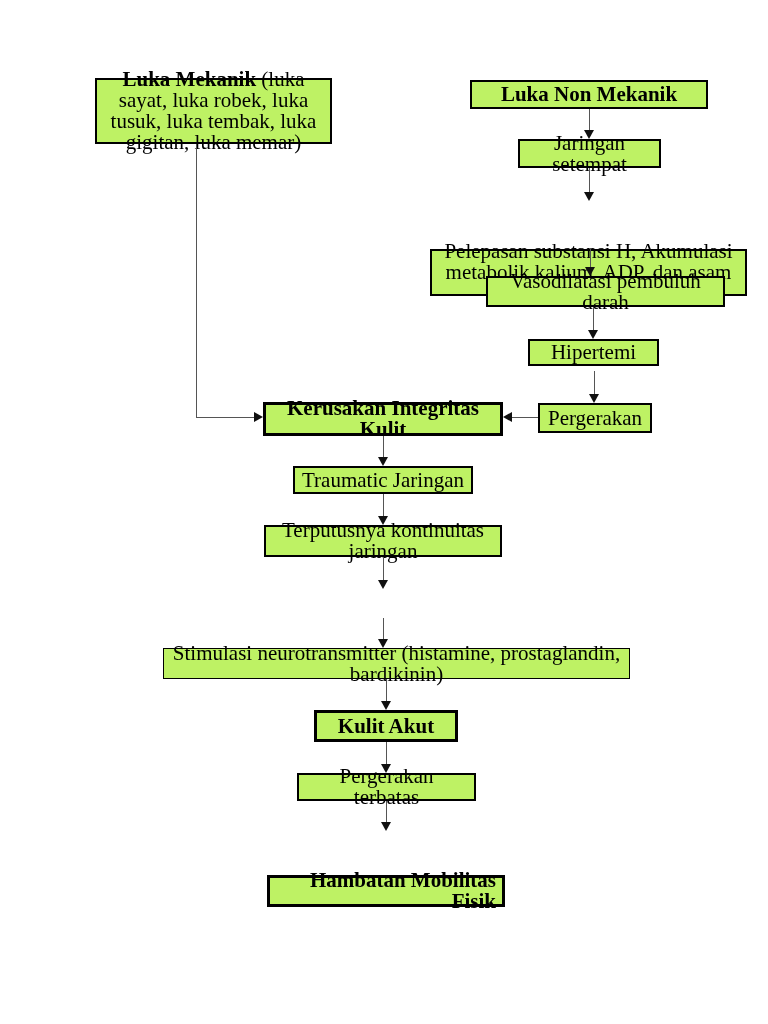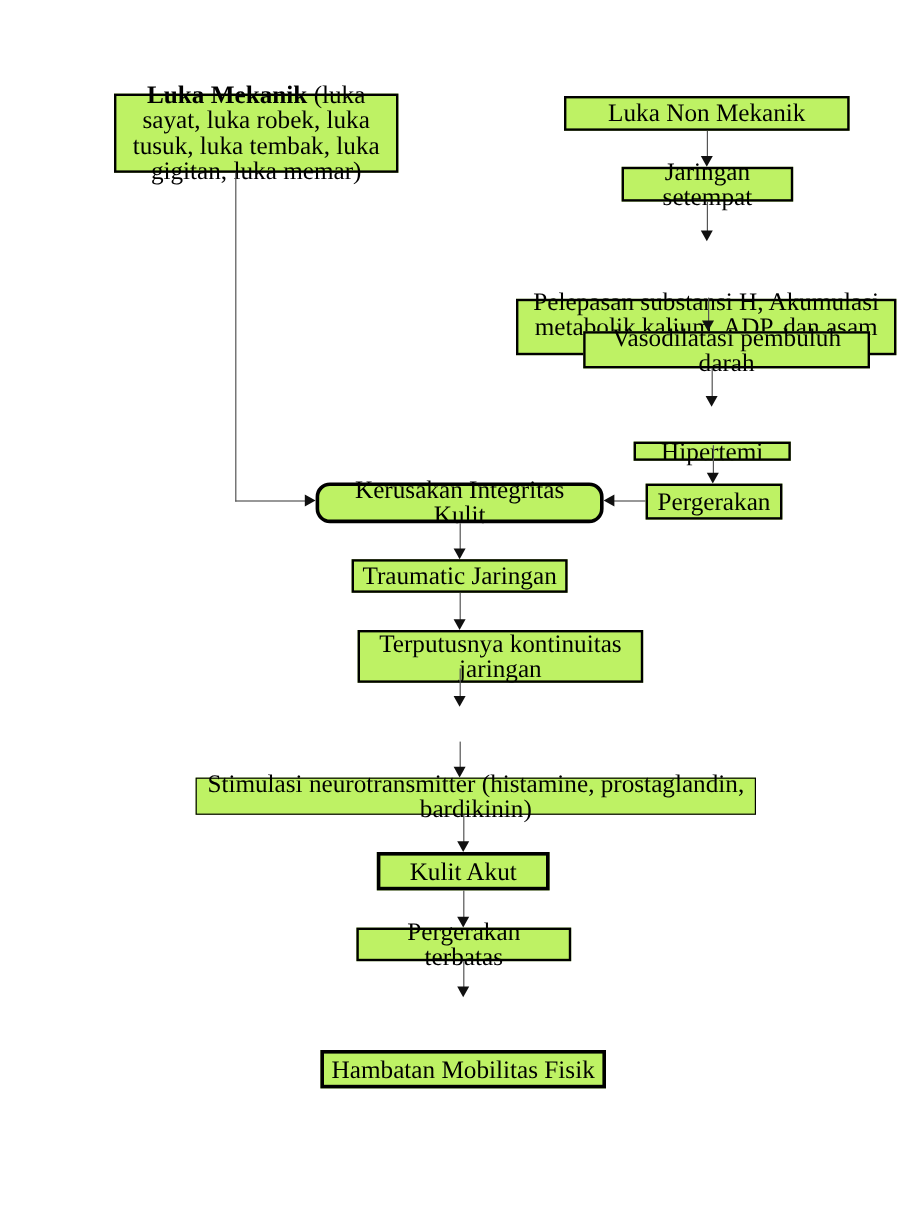--- a/index.html
+++ b/index.html
@@ -22,21 +22,21 @@
     justify-content: center;
     text-align: center;
     font-size: 21px;
     line-height: 21px;
     padding: 1px 6px;
   }
   .b-thin  { border-width: 1.5px; }
   .b-med   { border-width: 2px; }
   .b-vthick{ border-width: 3.5px; }
   .b-semi  { border-width: 2.5px; }
-  .bold    { font-weight: normal; }
+  .bold    { font-weight: bold; }
   .vline { position: absolute; width: 1.4px; background: #555555; }
   .hline { position: absolute; height: 1.4px; background: #555555; }
   .ah-down {
     position: absolute; width: 0; height: 0;
     border-left: 5.5px solid transparent;
     border-right: 5.5px solid transparent;
     border-top: 9px solid #101010;
   }
   .ah-left {
     position: absolute; width: 0; height: 0;
@@ -61,29 +61,29 @@
   </div>
 
   <div class="node b-med bold" style="left:470px; top:80px; width:238px; height:29px;">Luka Non Mekanik</div>
 
   <div class="node b-med" style="left:518px; top:139px; width:143px; height:29px;">Jaringan setempat</div>
 
   <div class="node b-med" style="left:430px; top:201px; width:317px; height:47px;margin-top:48px;">Pelepasan substansi H, Akumulasi metabolik kalium, ADP, dan asam laktat</div>
 
   <div class="node b-semi" style="left:474px; top:276px; width:239px; height:31px;margin-left:12px;">Vasodilatasi pembuluh darah</div>
 
-  <div class="node b-med" style="left:528px; top:339px; width:131px; height:16px;margin-top:29px;">Hipertemi</div>
+  <div class="node b-med" style="left:528px; top:339px; width:131px; height:27px;">Hipertemi</div>
 
   <div class="node b-med" style="left:538px; top:403px; width:114px; height:30px;">Pergerakan</div>
 
-  <div class="node b-vthick bold" style="left:263px; top:402px; width:240px; height:34px;border-radius:12px;">Kerusakan Integritas Kulit</div>
+  <div class="node b-vthick bold" style="left:263px; top:402px; width:240px; height:34px;">Kerusakan Integritas Kulit</div>
 
   <div class="node b-med" style="left:293px; top:466px; width:180px; height:28px;">Traumatic Jaringan</div>
 
-  <div class="node b-med" style="left:264px; top:525px; width:238px; height:44px;margin-left:34px;">Terputusnya kontinuitas jaringan</div>
+  <div class="node b-med" style="left:264px; top:525px; width:238px; height:32px;">Terputusnya kontinuitas jaringan</div>
 
 
   <div class="node b-thin" style="left:163px; top:648px; width:467px; height:31px;">Stimulasi neurotransmitter (histamine, prostaglandin, bardikinin)</div>
 
   <div class="node b-vthick bold" style="left:314px; top:710px; width:144px; height:32px;">Kulit Akut</div>
 
   <div class="node b-med" style="left:297px; top:773px; width:179px; height:28px;">Pergerakan terbatas</div>
 
   <div class="node b-vthick bold" style="left:267px; top:875px; width:238px; height:32px;text-align:right;">Hambatan Mobilitas Fisik</div>
 

